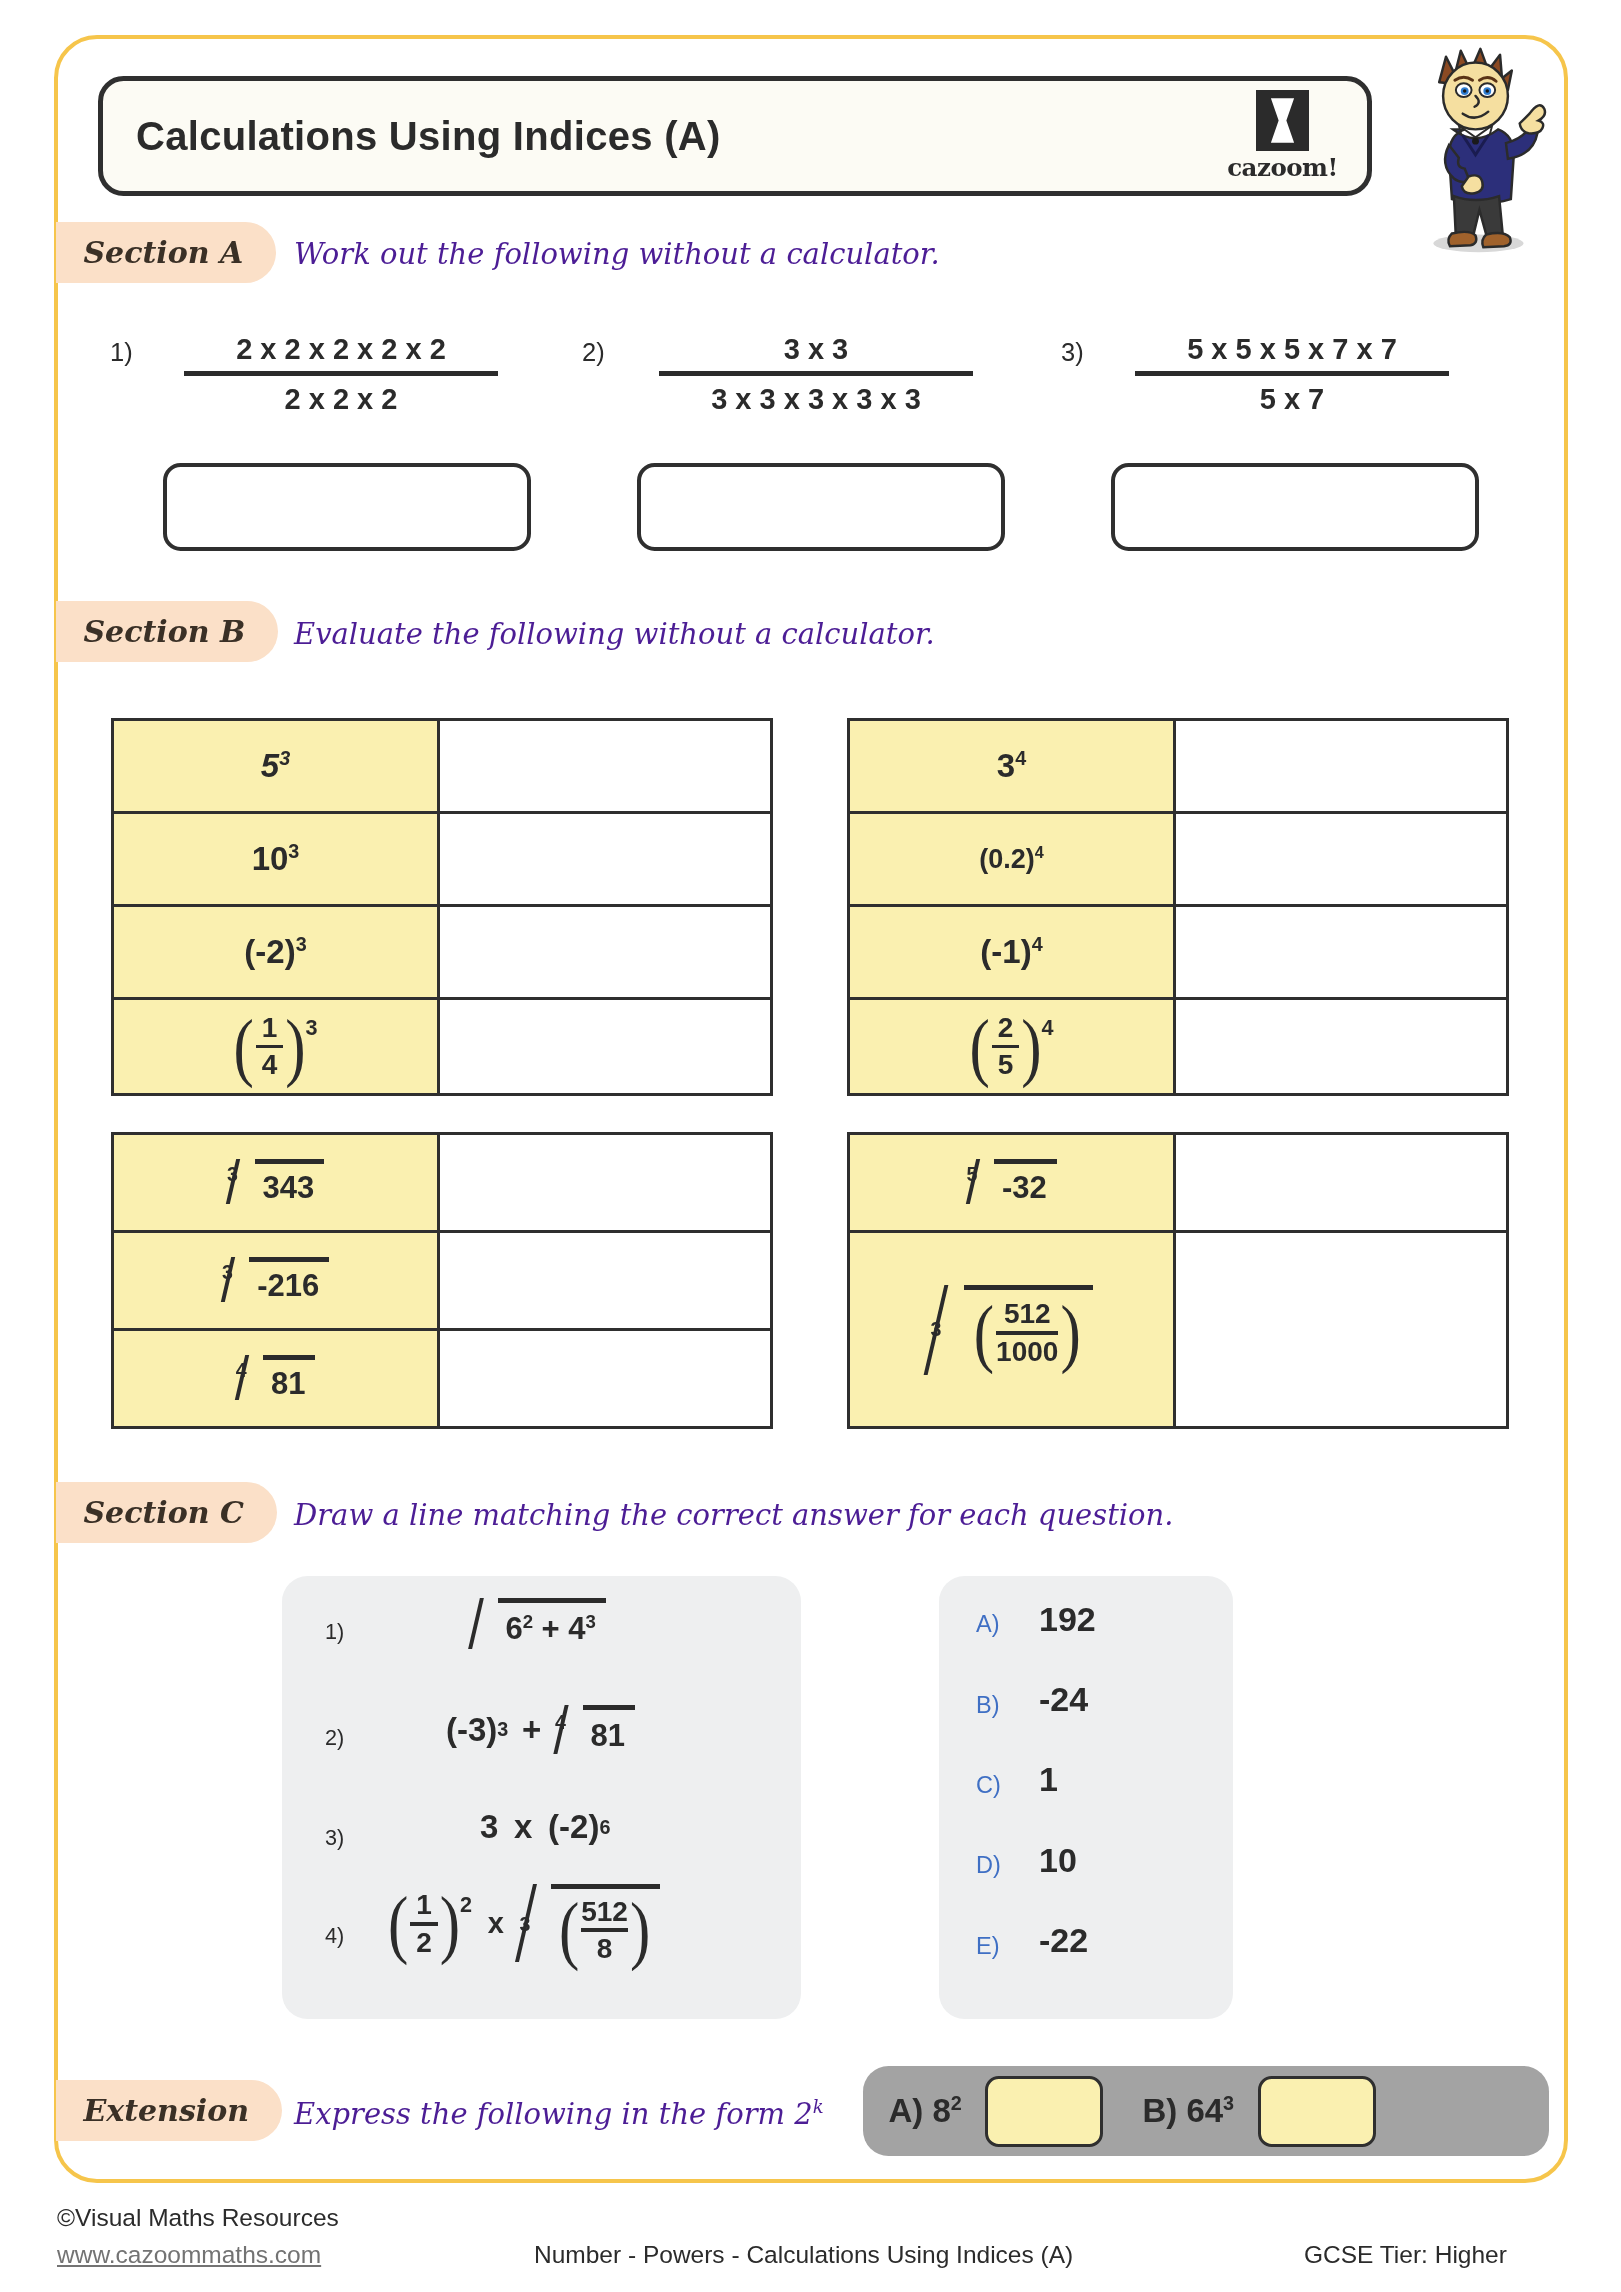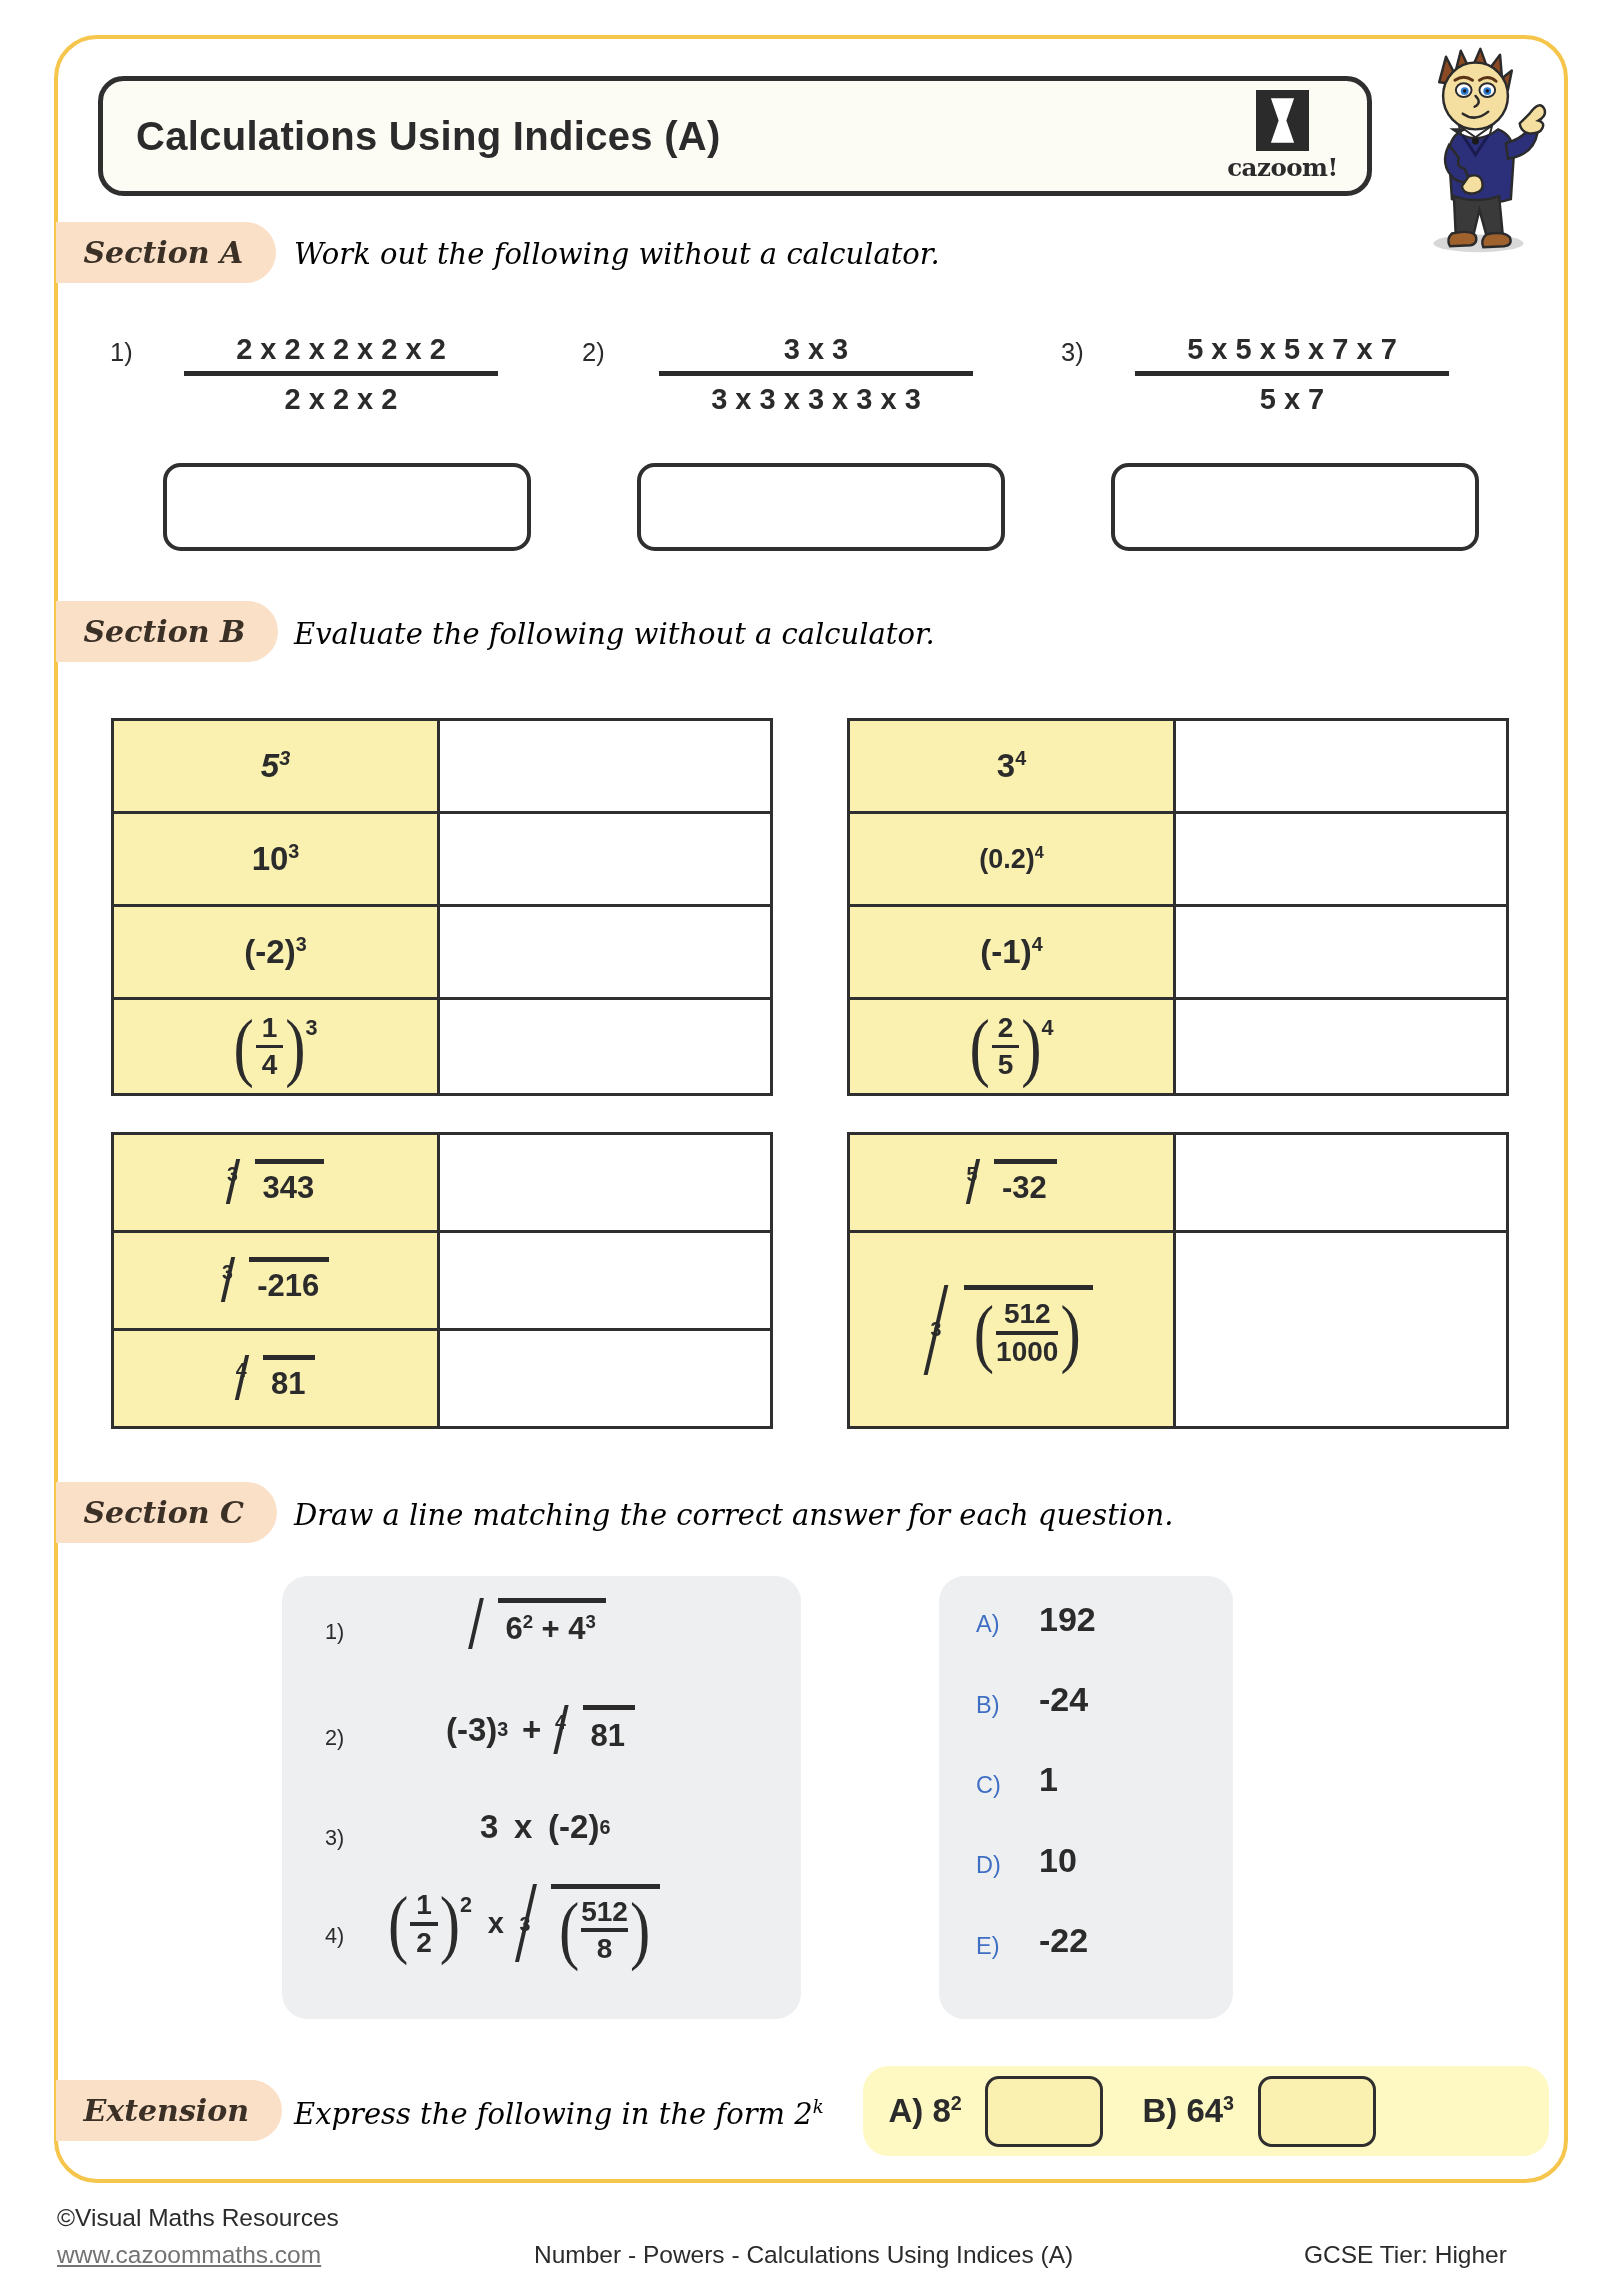--- a/index.html
+++ b/index.html
@@ -99,21 +99,21 @@
     font-style: italic;
     font-weight: bold;
     font-size: 30px;
     color: #3a3026;
   }
   .section-instruction {
     position: absolute;
     font-family: "DejaVu Serif", serif;
     font-style: italic;
     font-size: 29px;
-    color: #000000;
+    color: #4c1d95;
     white-space: nowrap;
   }
 
   
   .mathtxt {
     font-family: "Liberation Sans", sans-serif;
     font-weight: bold;
     color: #2b2b2b;
   }
   sup.sup { font-size: 0.6em; font-weight: bold; vertical-align: super; }
@@ -270,21 +270,21 @@
     position: absolute;
     font-size: 34px;
     font-weight: bold;
     color: #2b2b2b;
     font-family: "Liberation Sans", sans-serif;
   }
 
   
   .ext-pill {
     position: absolute;
-    background: #fef9c3;
+    background: #a3a3a3;
     border-radius: 25.5px;
     display: flex;
     align-items: center;
   }
   .ext-item {
     font-size: 33px;
     font-weight: bold;
     color: #2b2b2b;
     font-family: "Liberation Sans", sans-serif;
     white-space: nowrap;

